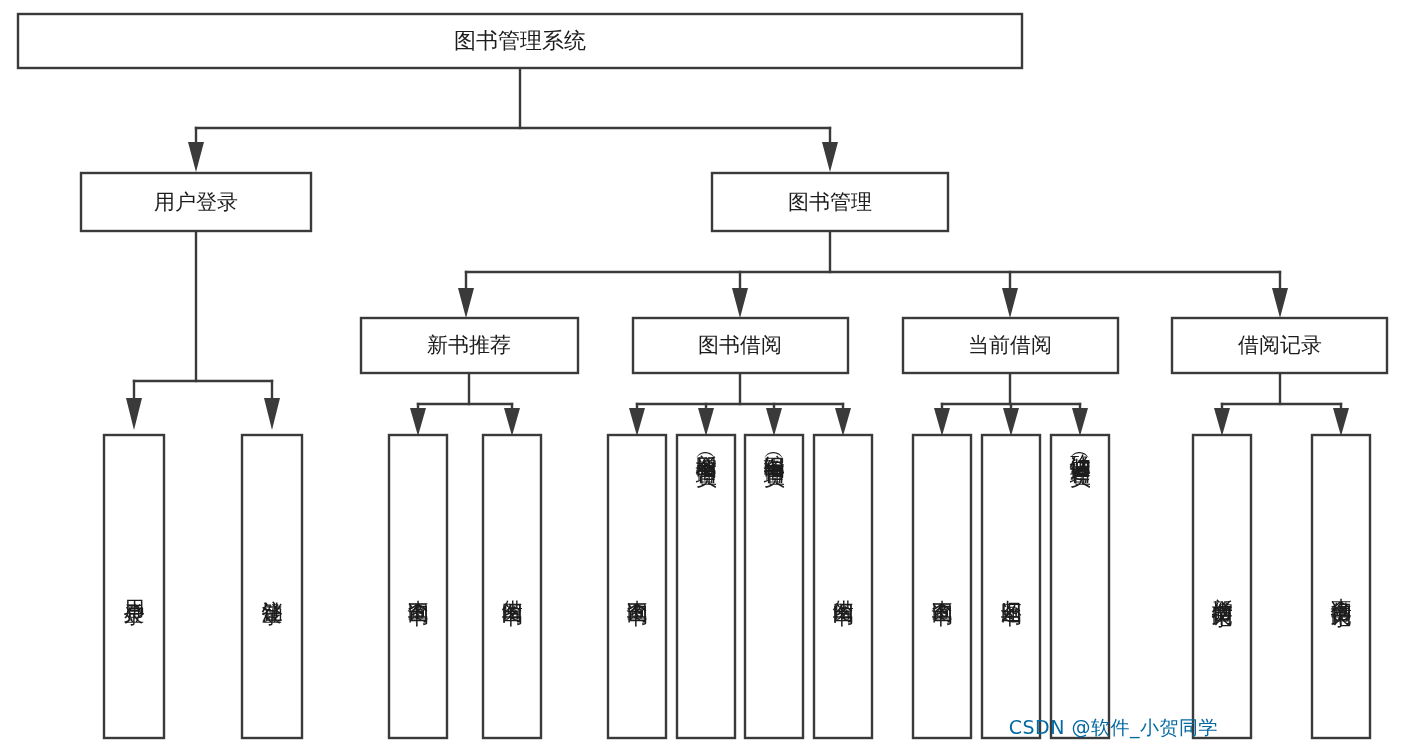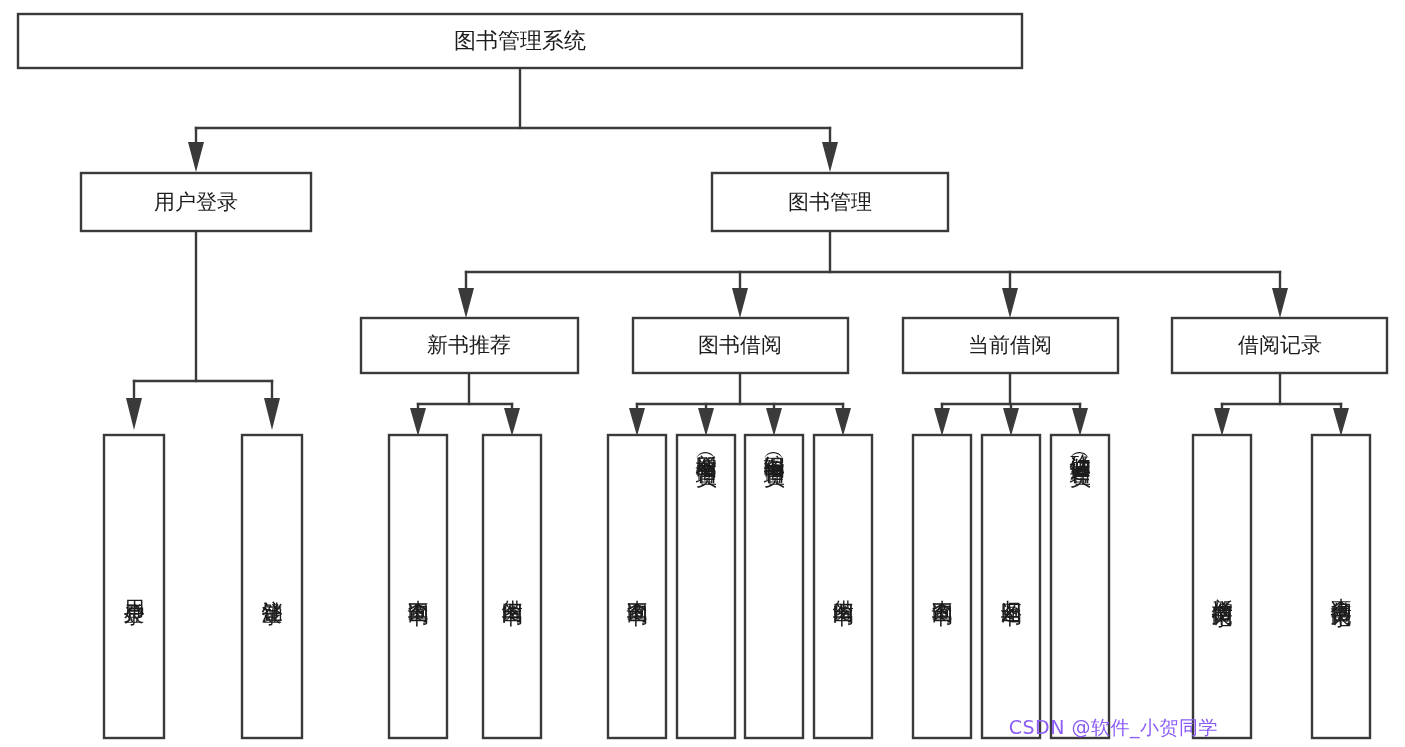--- a/index.html
+++ b/index.html
@@ -73,21 +73,21 @@
     letter-spacing: 2px;
     color: #1c1c1c;
     white-space: nowrap;
   }
   #watermark {
     position: absolute;
     right: 12px;
     bottom: 6px;
     font-family: "DejaVu Sans", "Liberation Sans", sans-serif;
     font-size: 19px;
-    color: #8b5cf6;
+    color: #0369a1;
     letter-spacing: 0.5px;
     white-space: nowrap;
   }
 </style>
 </head>
 <body>
 
 <div id="diagram-root">
 
   <svg id="flow" viewBox="0 0 1405 747">

